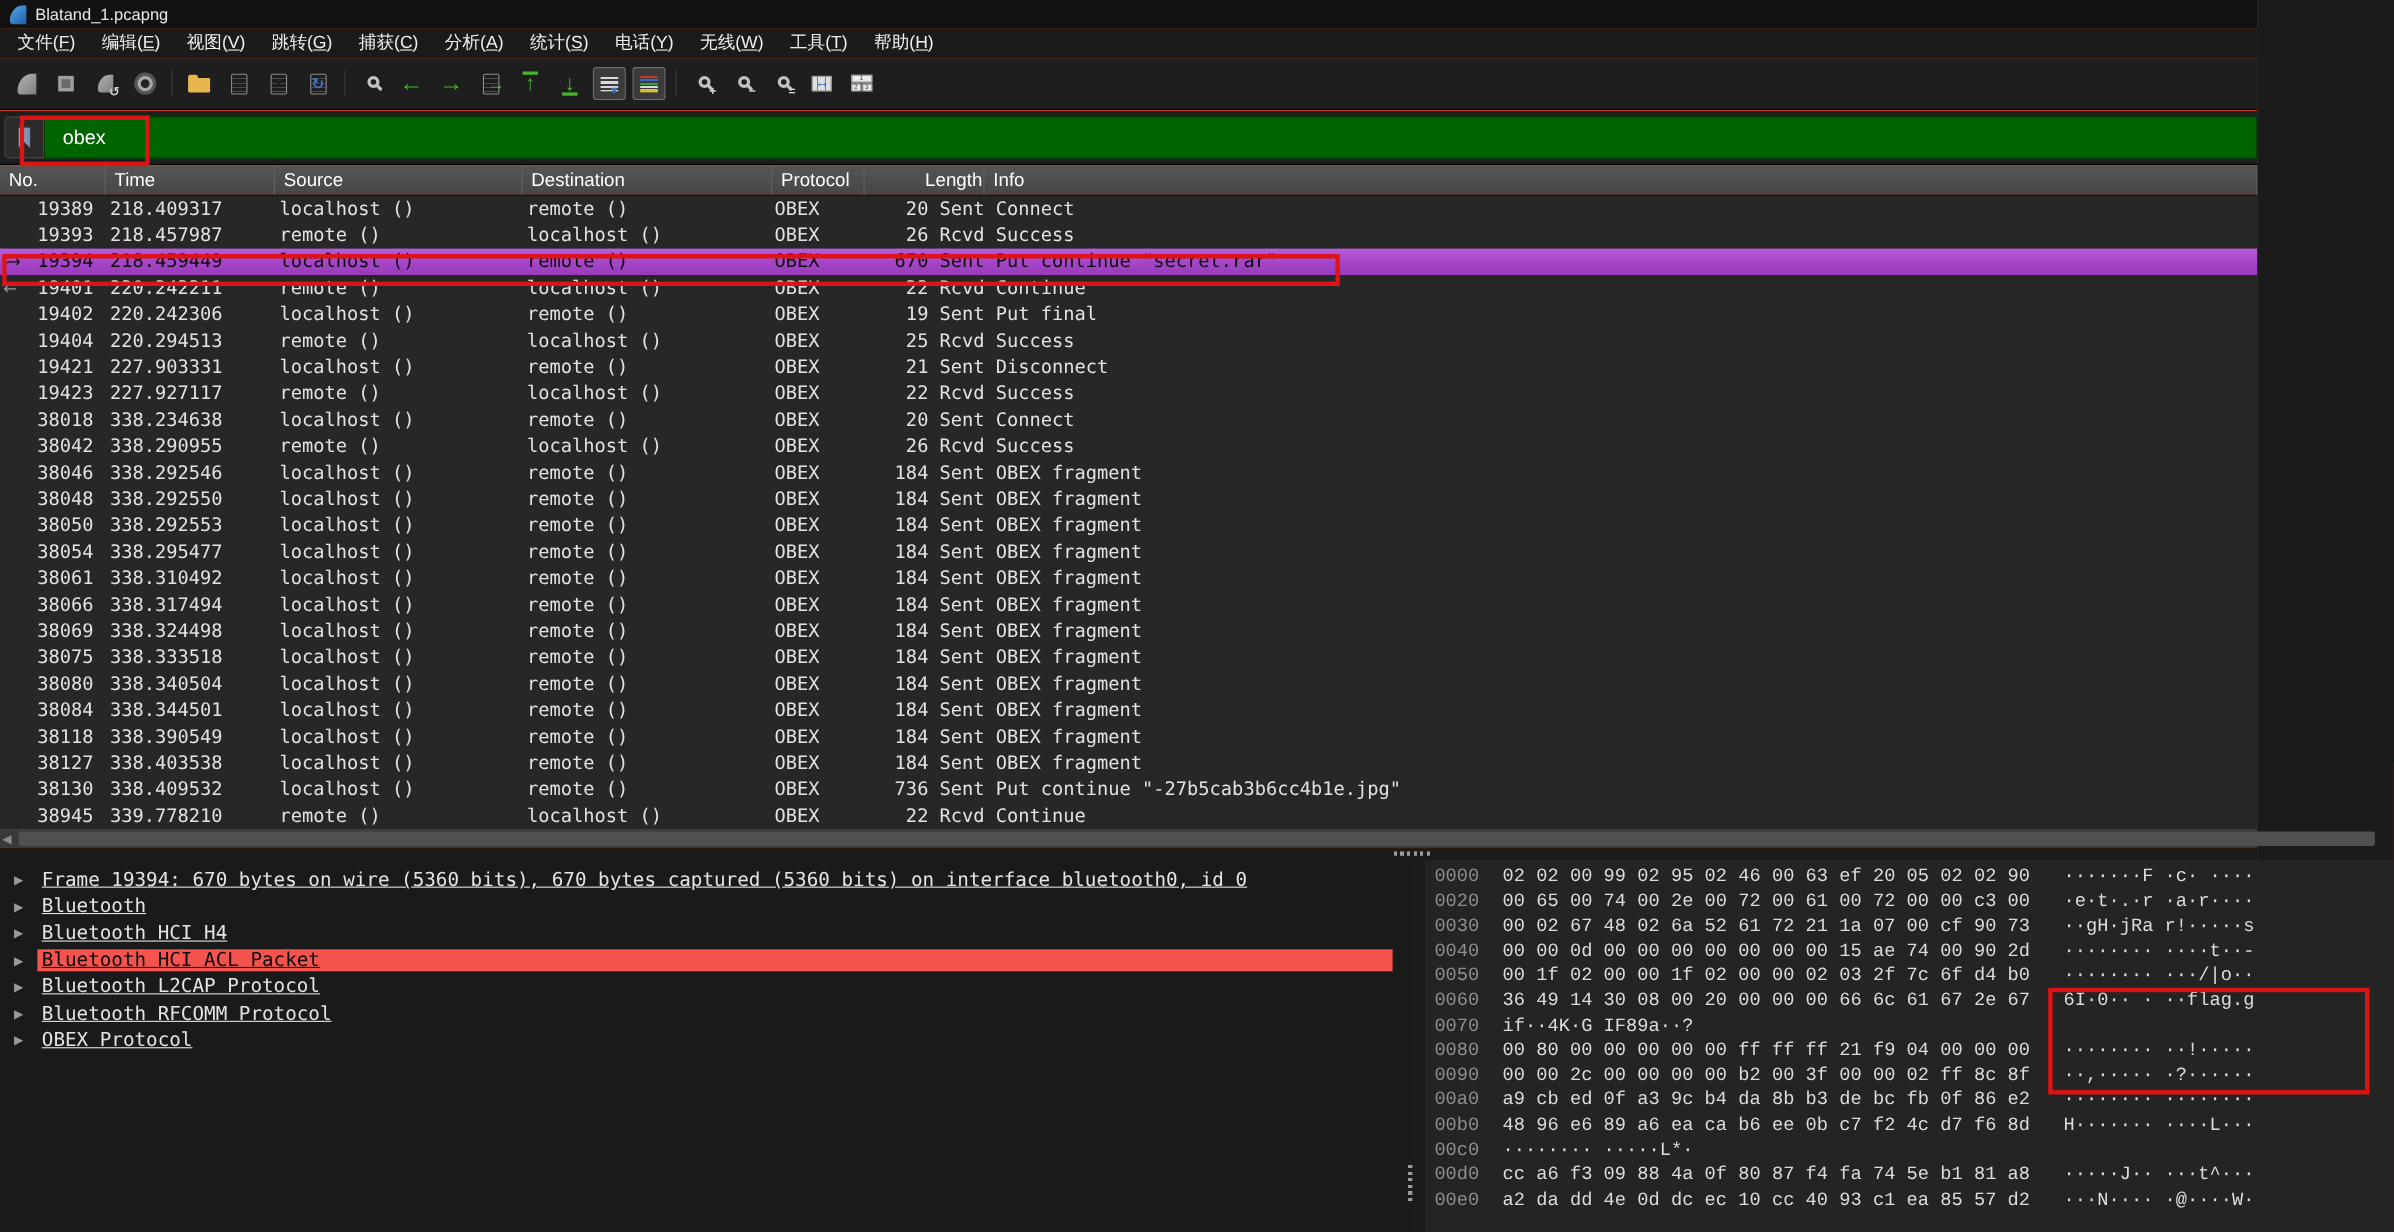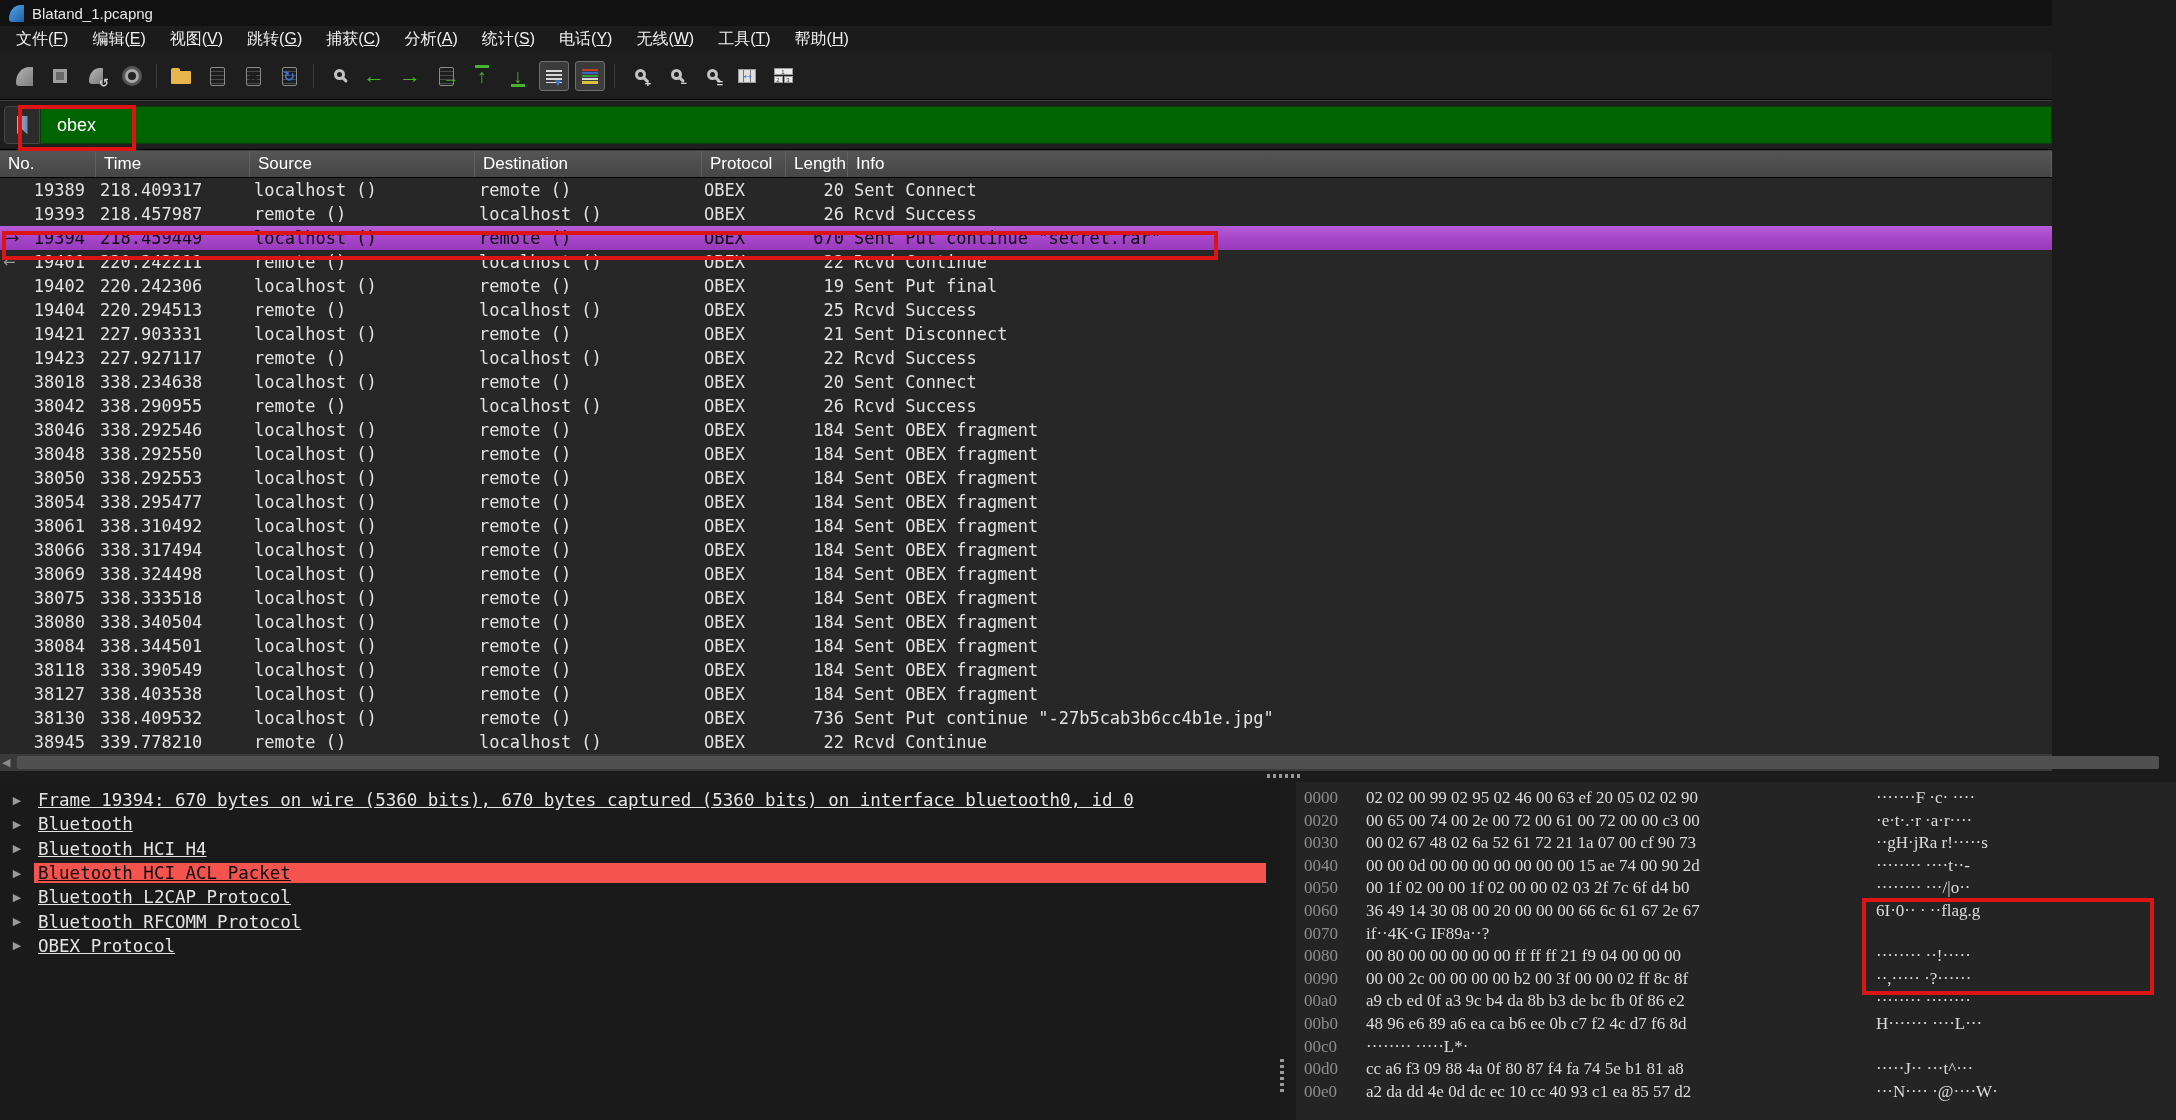--- a/index.html
+++ b/index.html
@@ -1,18 +1,18 @@
 <!DOCTYPE html>
 <html><head>
 <meta charset="utf-8">
 <style>
   * { box-sizing: border-box; margin: 0; padding: 0; }
   html,body { width:2176px; height:1120px; overflow:hidden; background:#1b1b1b;
     font-family:"Liberation Sans","DejaVu Sans",sans-serif; }
-  #app { position:relative; width:2052px; height:1120px; background:#404040; }
+  #app { position:relative; width:2052px; height:1120px; background:#c2410c; }
 
   
   #titlebar { position:absolute; left:0; top:0; width:100%; height:26px; background:#111;
     display:flex; align-items:center; color:#e8e8e8; font-size:15px; }
   .app-fin { width:15px; height:17px; margin:0 8px 0 9px;
     background:linear-gradient(135deg,#55a7e8,#1d5fa8); border-radius:95% 0 0 4px / 100% 0 0 4px; }
 
   
   #menubar { position:absolute; left:0; top:26px; width:100%; height:27px; background:#1b1b1b;
     display:flex; align-items:center; padding-left:4px; }
@@ -117,21 +117,21 @@
   #details { position:absolute; left:0; top:11px; width:1284px; height:338px; background:#1a1a1a;
     font-family:"DejaVu Sans Mono",monospace; font-size:17.5px; color:#e4e4e4; padding-top:6px;
     overflow:hidden; }
   .drow { display:flex; height:24.3px; align-items:center; white-space:nowrap; }
   .dtri { width:34px; text-align:center; color:#9a9a9a; font-size:11px; flex-shrink:0;
     font-family:"DejaVu Sans",sans-serif; }
   .dlabel { padding:0 4px;text-decoration:underline; }
   .drow.hl .dlabel { background:#f5544e; color:#0a0a0a; flex:1; margin-right:18px; }
 
   #hexpane { position:absolute; left:1296px; top:11px; width:880px; height:338px; background:#242424;
-    font-family:Liberation Serif, serif; font-size:17px; padding:5px 0 0 8px; overflow:hidden;
+    font-family:Liberation Mono, monospace; font-size:17px; padding:5px 0 0 8px; overflow:hidden;
     white-space:nowrap; }
   .hexrow { height:22.6px; line-height:22.6px; display:flex; }
   .hoff { color:#8e8e8e; width:44px; flex-shrink:0; }
   .hbytes { color:#dcdcdc; margin-left:18px; width:492px; flex-shrink:0; }
   .hascii { color:#dcdcdc; margin-left:18px; }
 
   
   .annotation { position:absolute; border:4px solid #dd1414; pointer-events:none; }
   #anno-filter { left:18px; top:105px; width:118px; height:46px; }
   #anno-row { left:2px; top:231px; width:1216px; height:29px; }
@@ -250,21 +250,21 @@
     </div>
     <div id="filter-input">obex</div>
   </div>
 
   <div id="colheader">
       <span class="hcell" style="width: 96px;">No.</span>
       <span class="hcell" style="width: 154px;">Time</span>
       <span class="hcell" style="width: 225px;">Source</span>
       <span class="hcell" style="width: 227px;">Destination</span>
       <span class="hcell" style="width: 84px;">Protocol</span>
-      <span class="hcell" style="width: 62px;">Length</span>
+      <span class="hcell" style="width: 62px; margin-left: 47px;">Length</span>
       <span class="hcell" style="flex: 1 1 0%;">Info</span>
     </div>
 
   <div id="packetlist">
       <div class="prow">
         <span class="pcell c-no">19389</span>
         <span class="pcell c-time">218.409317</span>
         <span class="pcell c-src">localhost ()</span>
         <span class="pcell c-dst">remote ()</span>
         <span class="pcell c-proto">OBEX</span>

